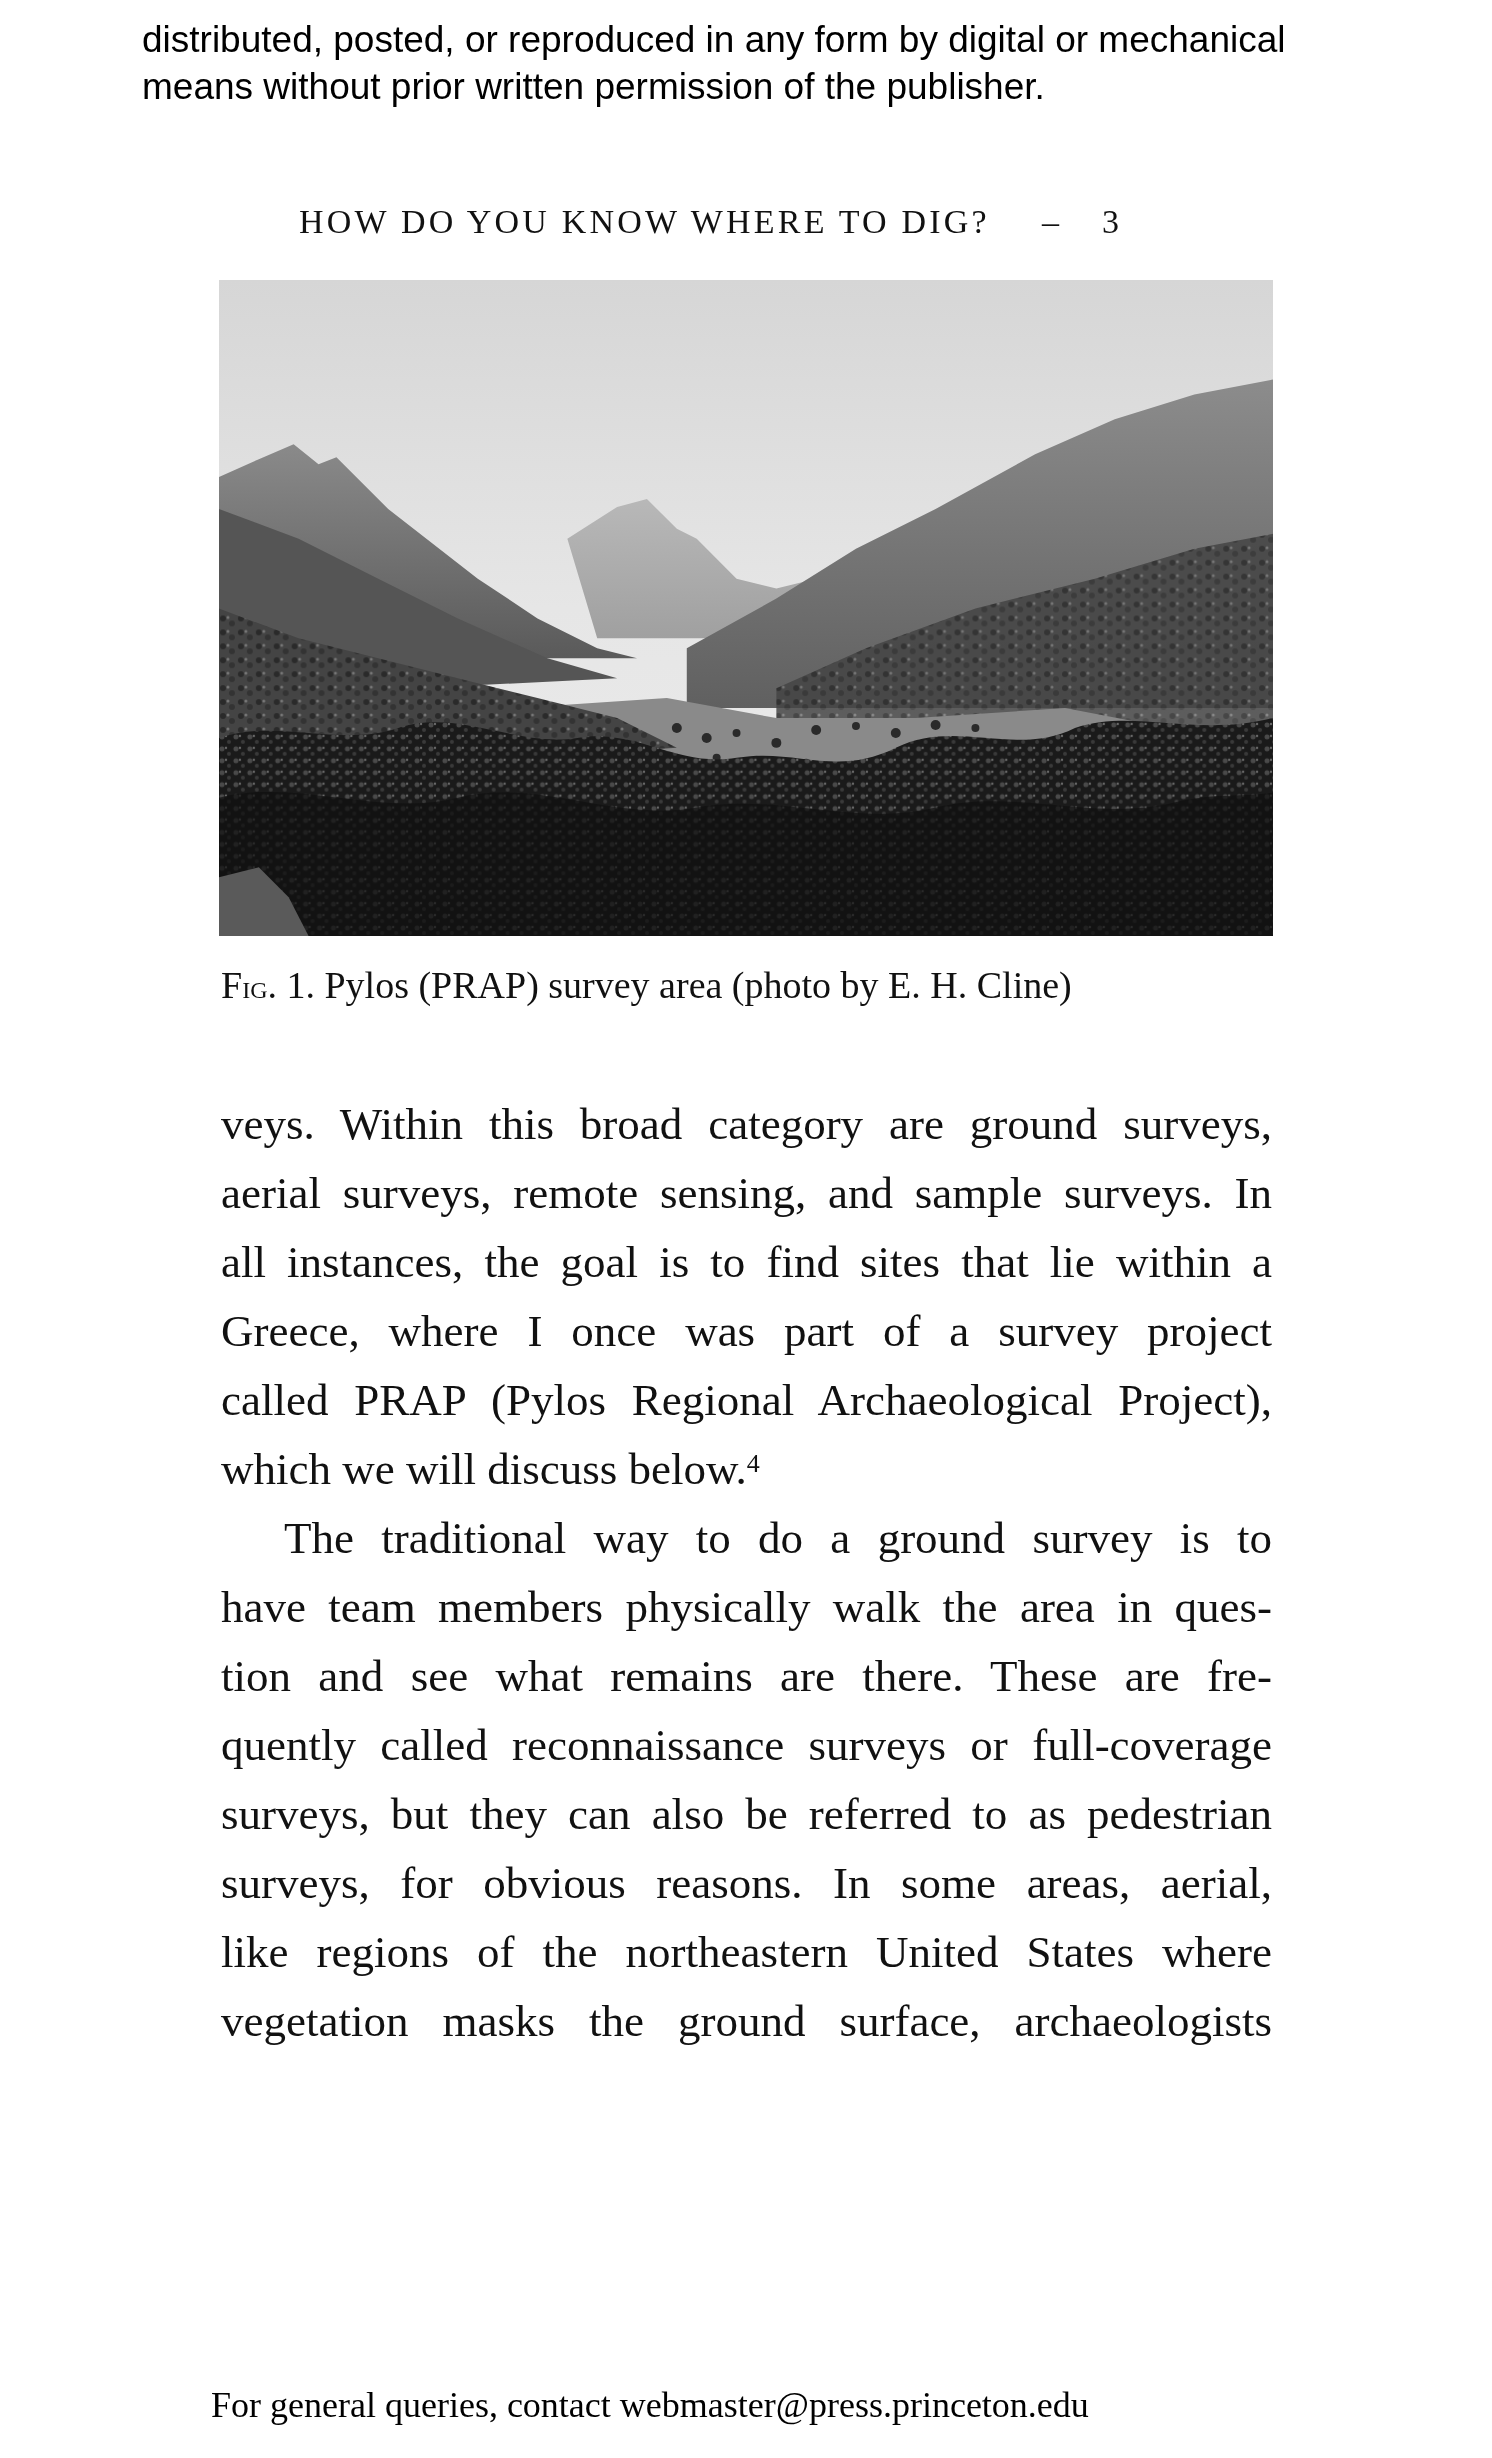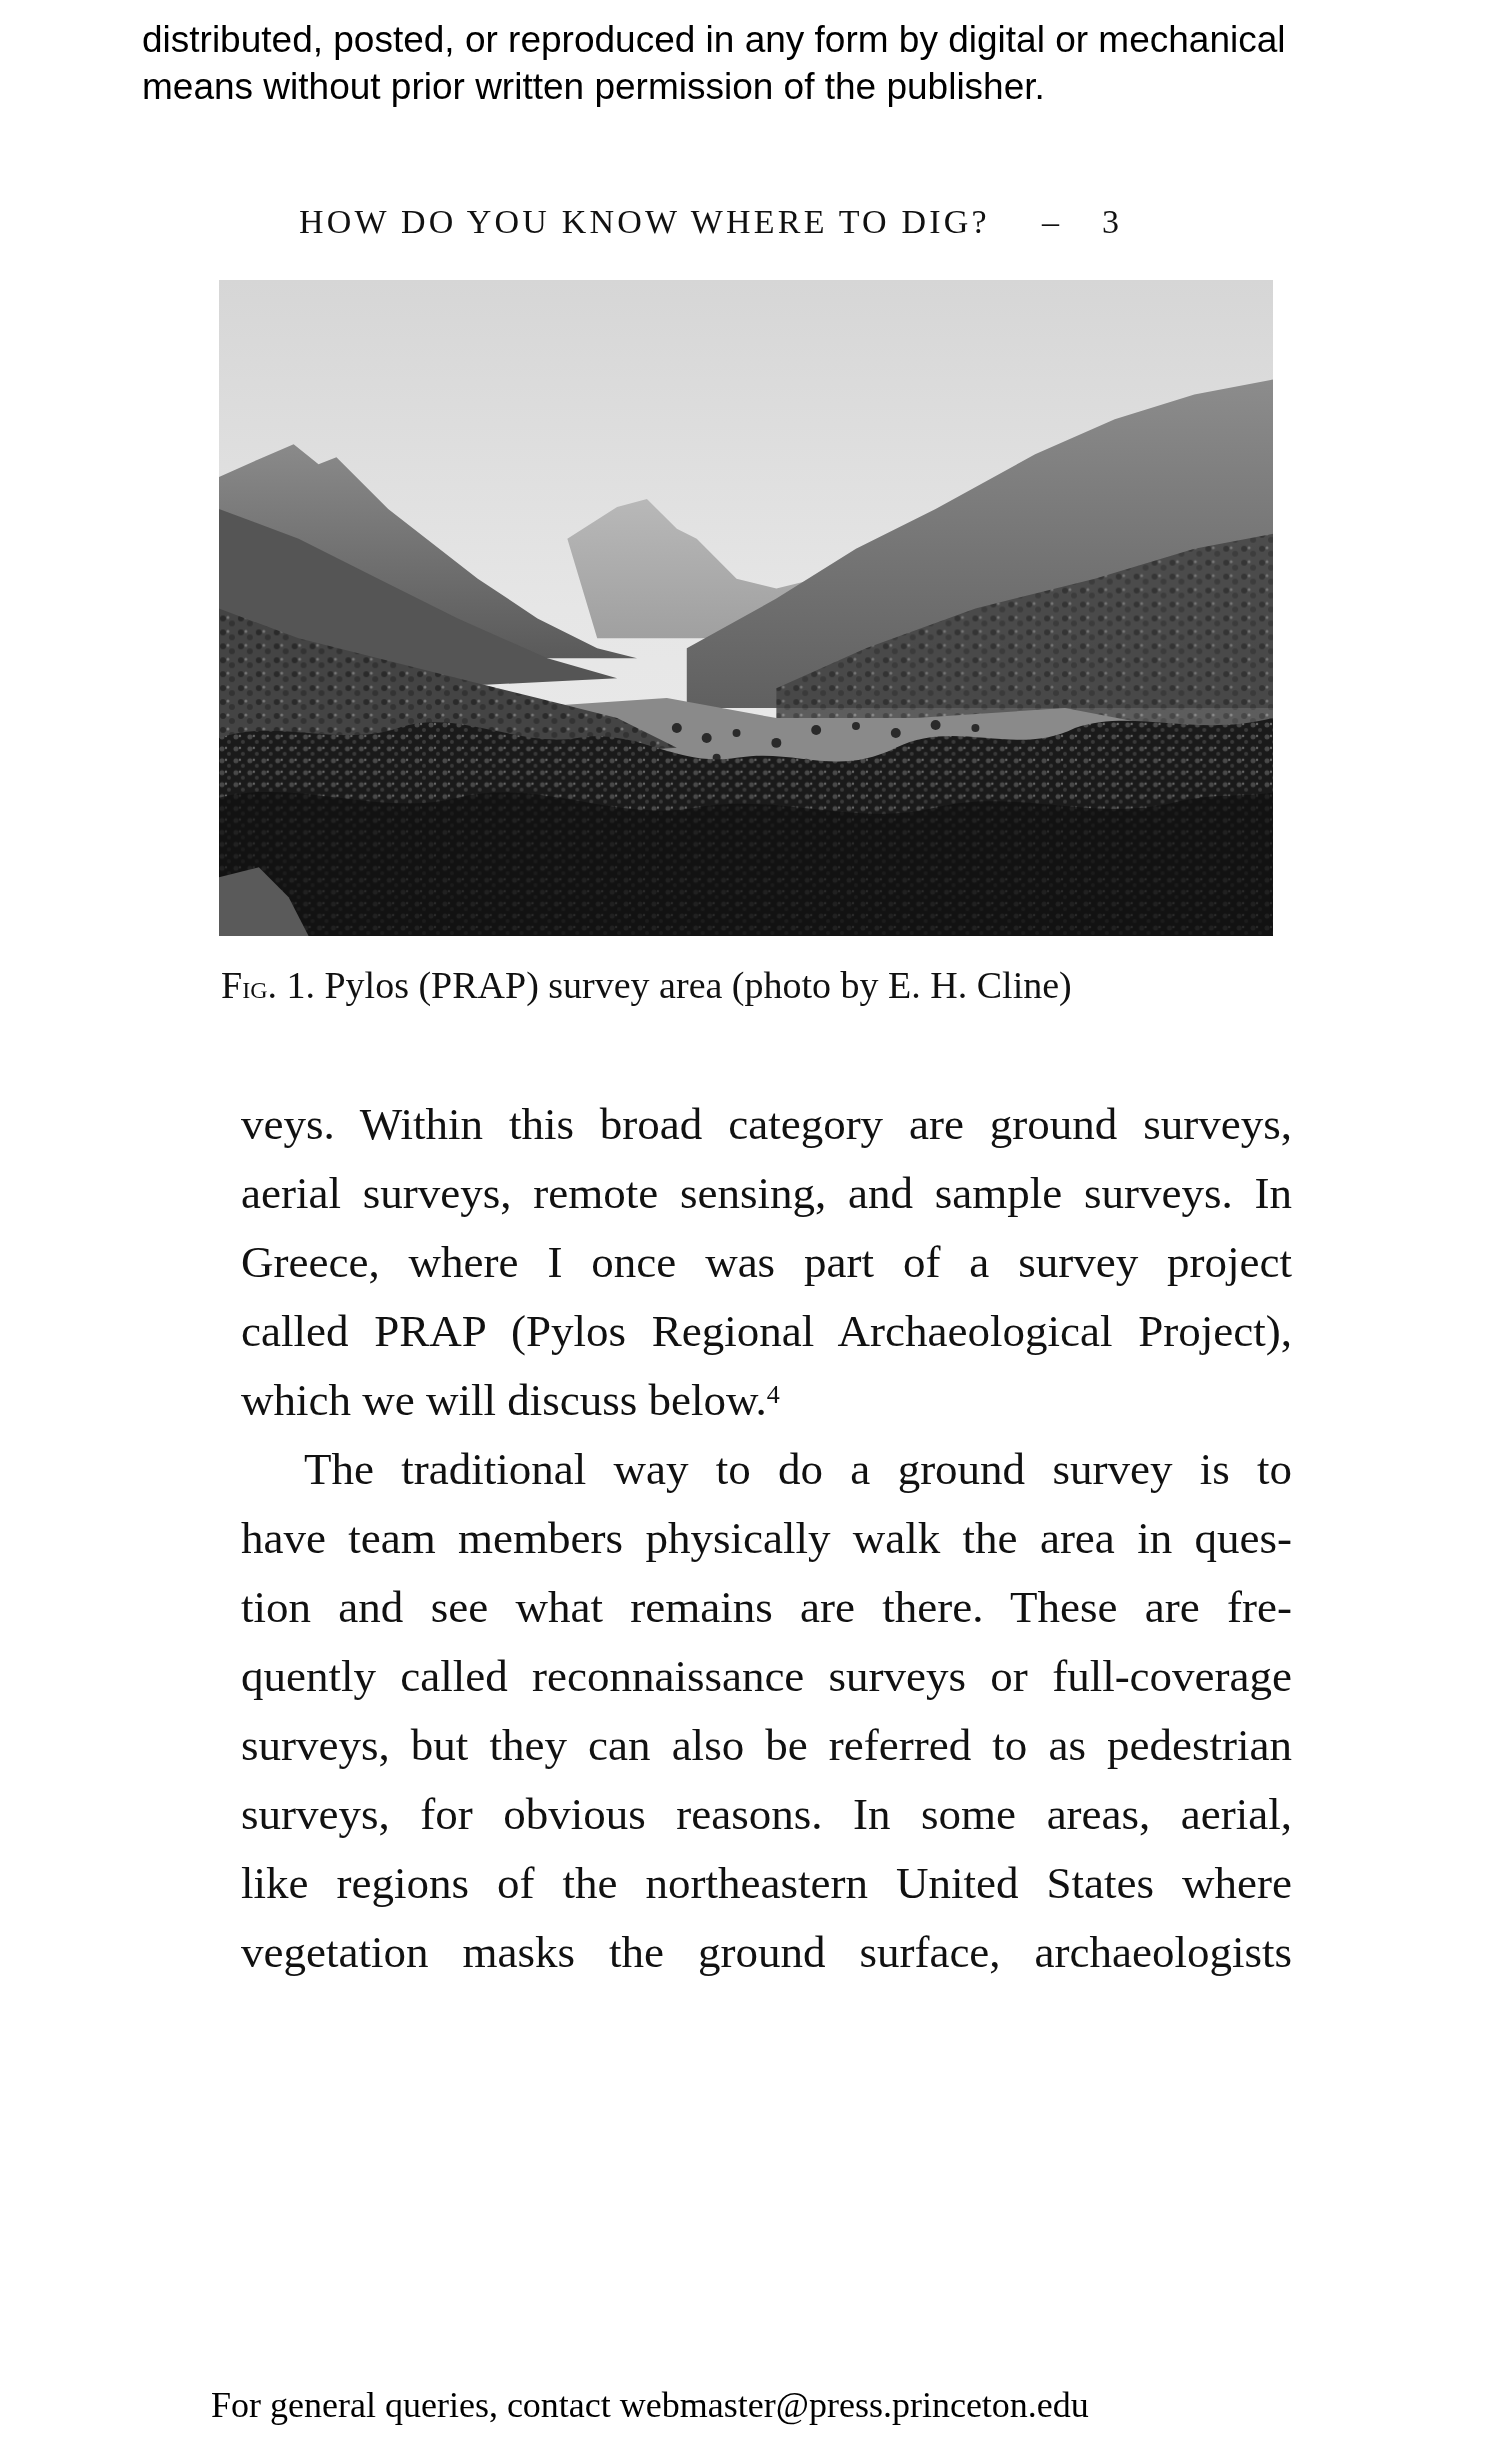--- a/index.html
+++ b/index.html
@@ -10,21 +10,21 @@
   .running-head { position:absolute; left:299px; top:203px; width:935px;
     font-family:"Liberation Serif", serif; font-size:34px; letter-spacing:3.2px; color:#111; white-space:nowrap; }
   .running-head .sep { margin-left:52px; margin-right:40px; }
   .photo { position:absolute; left:219px; top:280px; width:1054px; height:656px; overflow:hidden; background:#d9d9d9; }
   .photo svg { display:block; width:100%; height:100%; }
   .caption { position:absolute; left:221px; top:963px; font-family:"Liberation Serif", serif;
     font-size:38px; color:#111; white-space:nowrap; }
   .caption .sc { font-size:38px; }
   .caption .sc small { font-size:24px; }
   .body-text { position:absolute; left:221px; top:1090px; width:1051px;
-    font-family:"Liberation Serif", serif; font-size:45px; color:#111;margin-left:20px; }
+    font-family:"Liberation Serif", serif; font-size:45px; color:#111; }
   .body-text .line { display:block; height:69px; line-height:69px; text-align:justify; text-align-last:justify; white-space:nowrap; overflow:visible; }
   .body-text .line.last { text-align-last:left; }
   .body-text .line.indent { padding-left:63px; }
   .body-text sup { font-size:26px; vertical-align:top; position:relative; top:-6px; }
   .footer { position:absolute; left:211px; top:2384px; font-family:Liberation Serif, serif;
     font-size:36px; color:#000; white-space:nowrap; }
 </style>
 </head>
 <body>
 
@@ -111,20 +111,21 @@
 </div>
 
 <div class="caption">
   <span class="sc"><span>F</span><small>IG</small><span>. 1.</span></span><span> Pylos (PRAP) survey area (photo by E. H. Cline)</span>
 </div>
 
 <div class="body-text">
   <div>
     <span class="line">veys. Within this broad category are ground surveys,</span>
     <span class="line">aerial surveys, remote sensing, and sample surveys. In</span>
+    <span class="line">all instances, the goal is to find sites that lie within a</span>
     <span class="line">Greece, where I once was part of a survey project</span>
     <span class="line">called PRAP (Pylos Regional Archaeological Project),</span>
     <span class="line last"><span>which we will discuss below.</span><sup>4</sup></span>
   </div>
   <div>
     <span class="line indent">The traditional way to do a ground survey is to</span>
     <span class="line">have team members physically walk the area in ques-</span>
     <span class="line">tion and see what remains are there. These are fre-</span>
     <span class="line">quently called reconnaissance surveys or full-coverage</span>
     <span class="line">surveys, but they can also be referred to as pedestrian</span>

